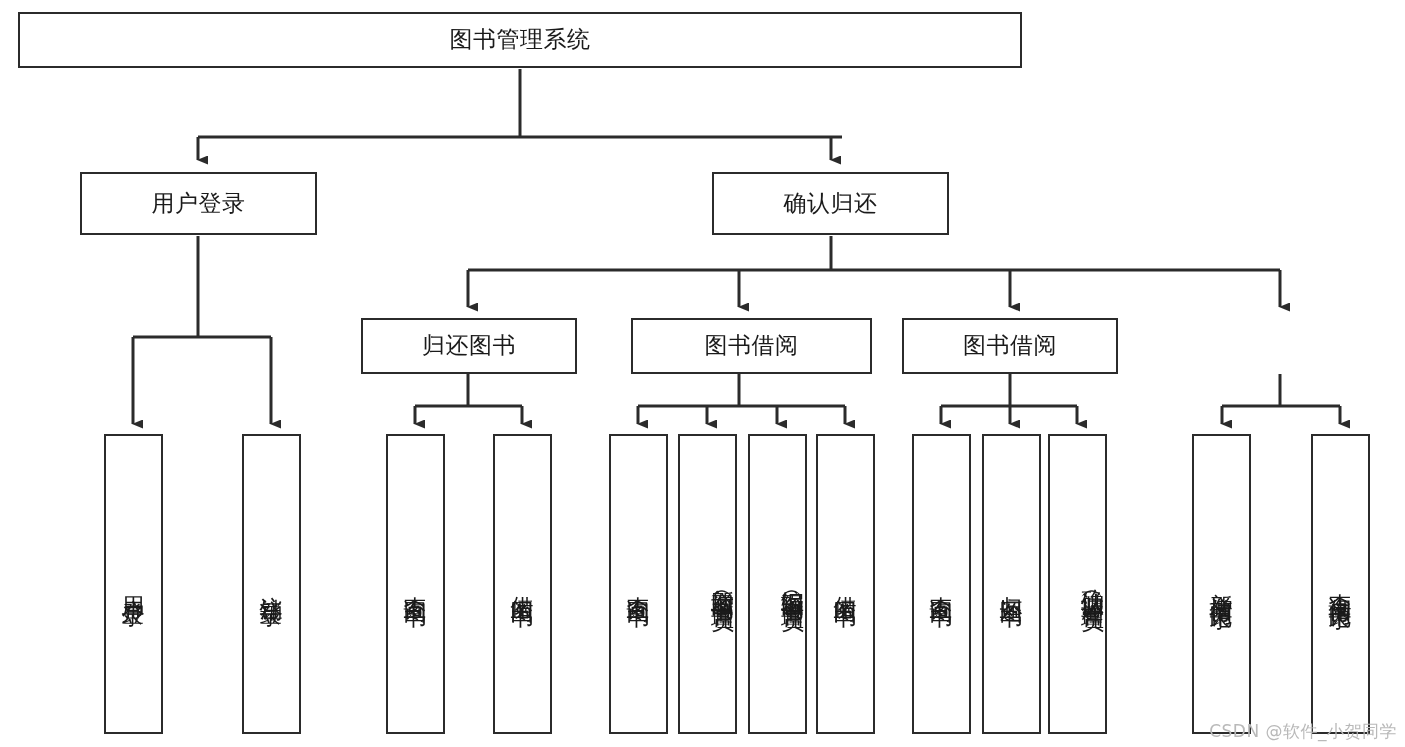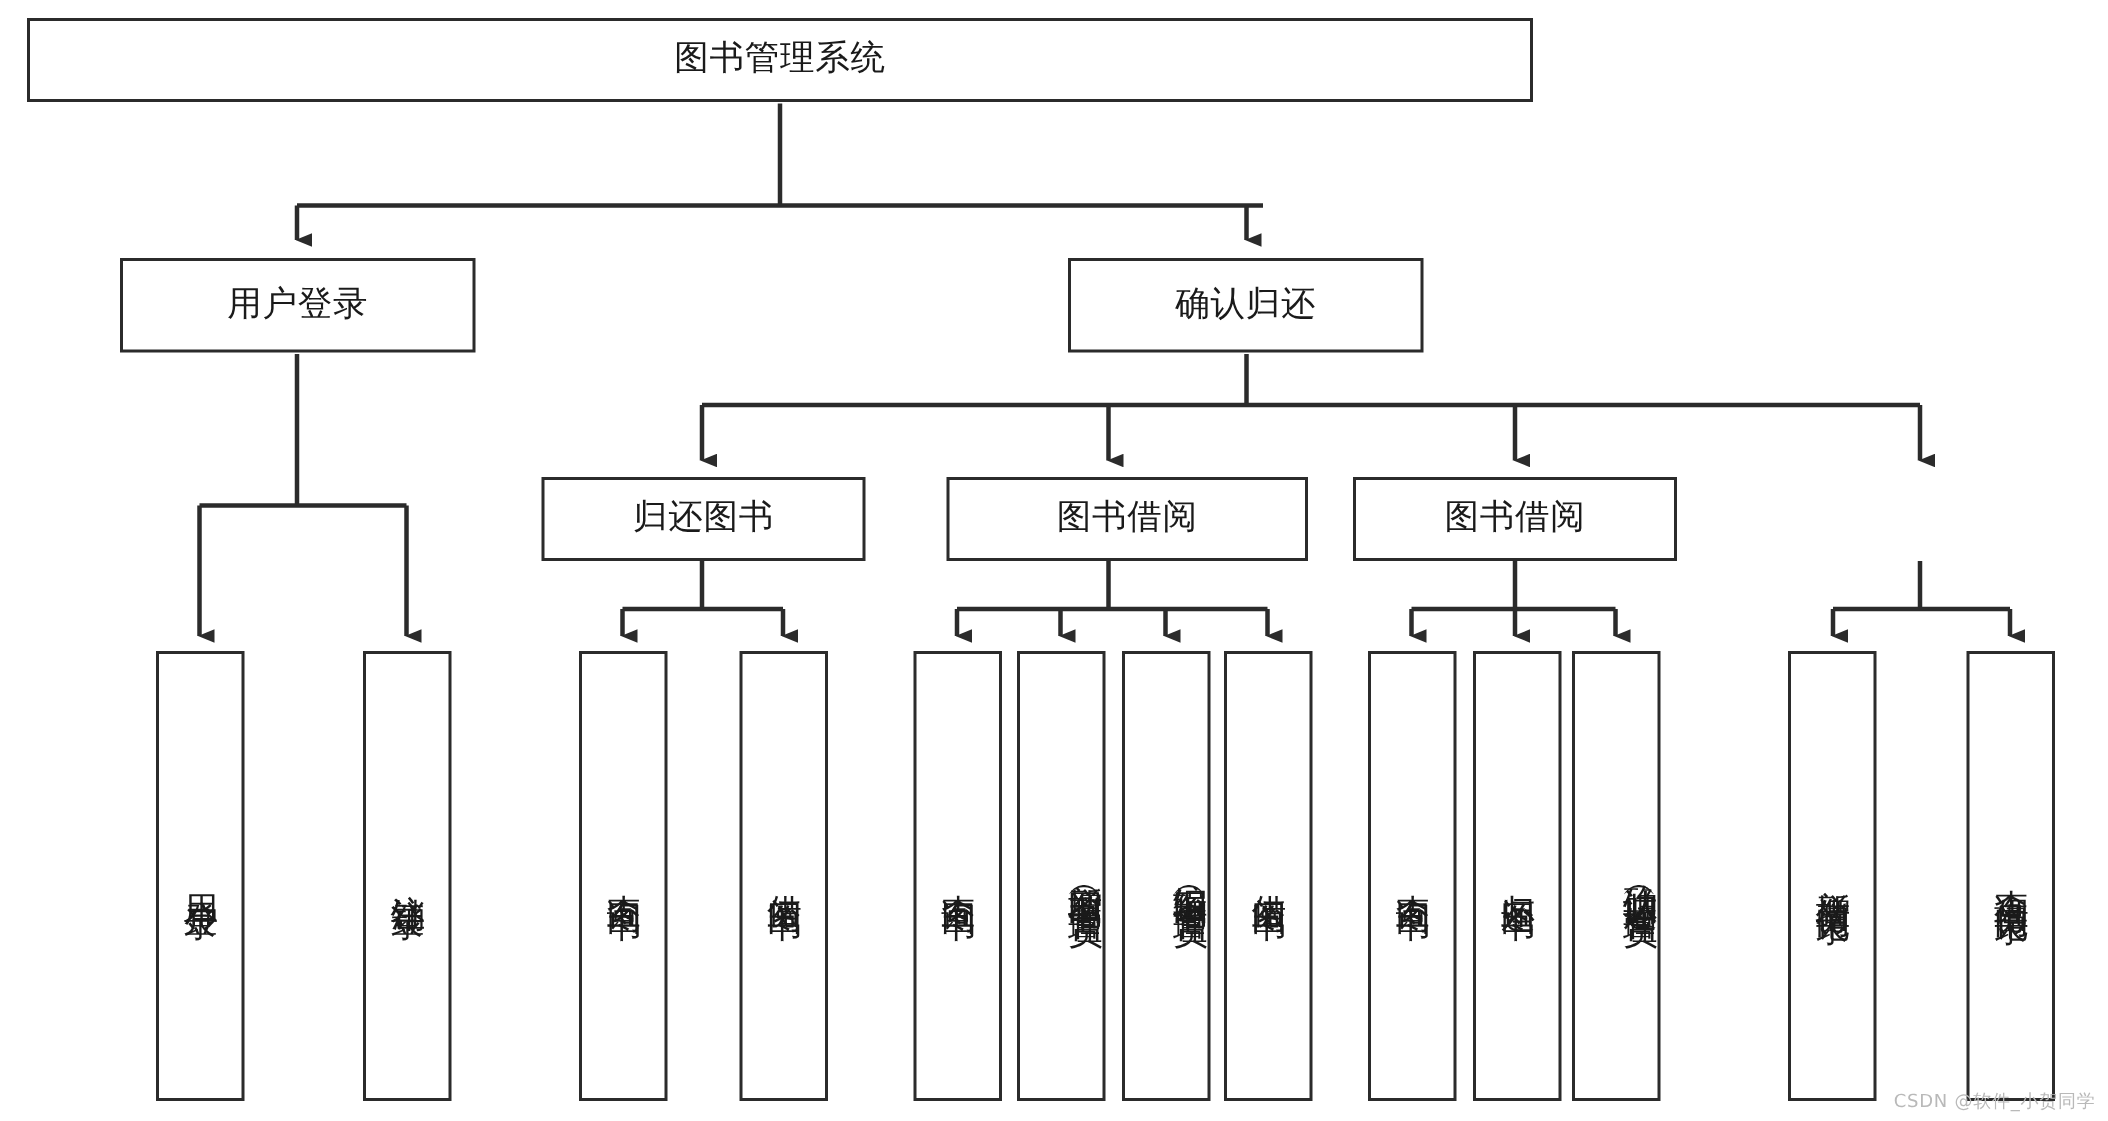--- a/index.html
+++ b/index.html
@@ -53,21 +53,21 @@
     padding-bottom: 4px;
     white-space: nowrap;
   }
   .node-v.align-top {
     align-items: flex-start;
   }
   .watermark {
     position: absolute;
     right: 8px;
     bottom: 4px;
-    font-size: 12px;
+    font-size: 17px;
     color: #b9b9b9;
     z-index: 5;
     white-space: nowrap;
     letter-spacing: 0.5px;
   }
 </style>
 </head>
 <body>
 
 <div id="canvas">

